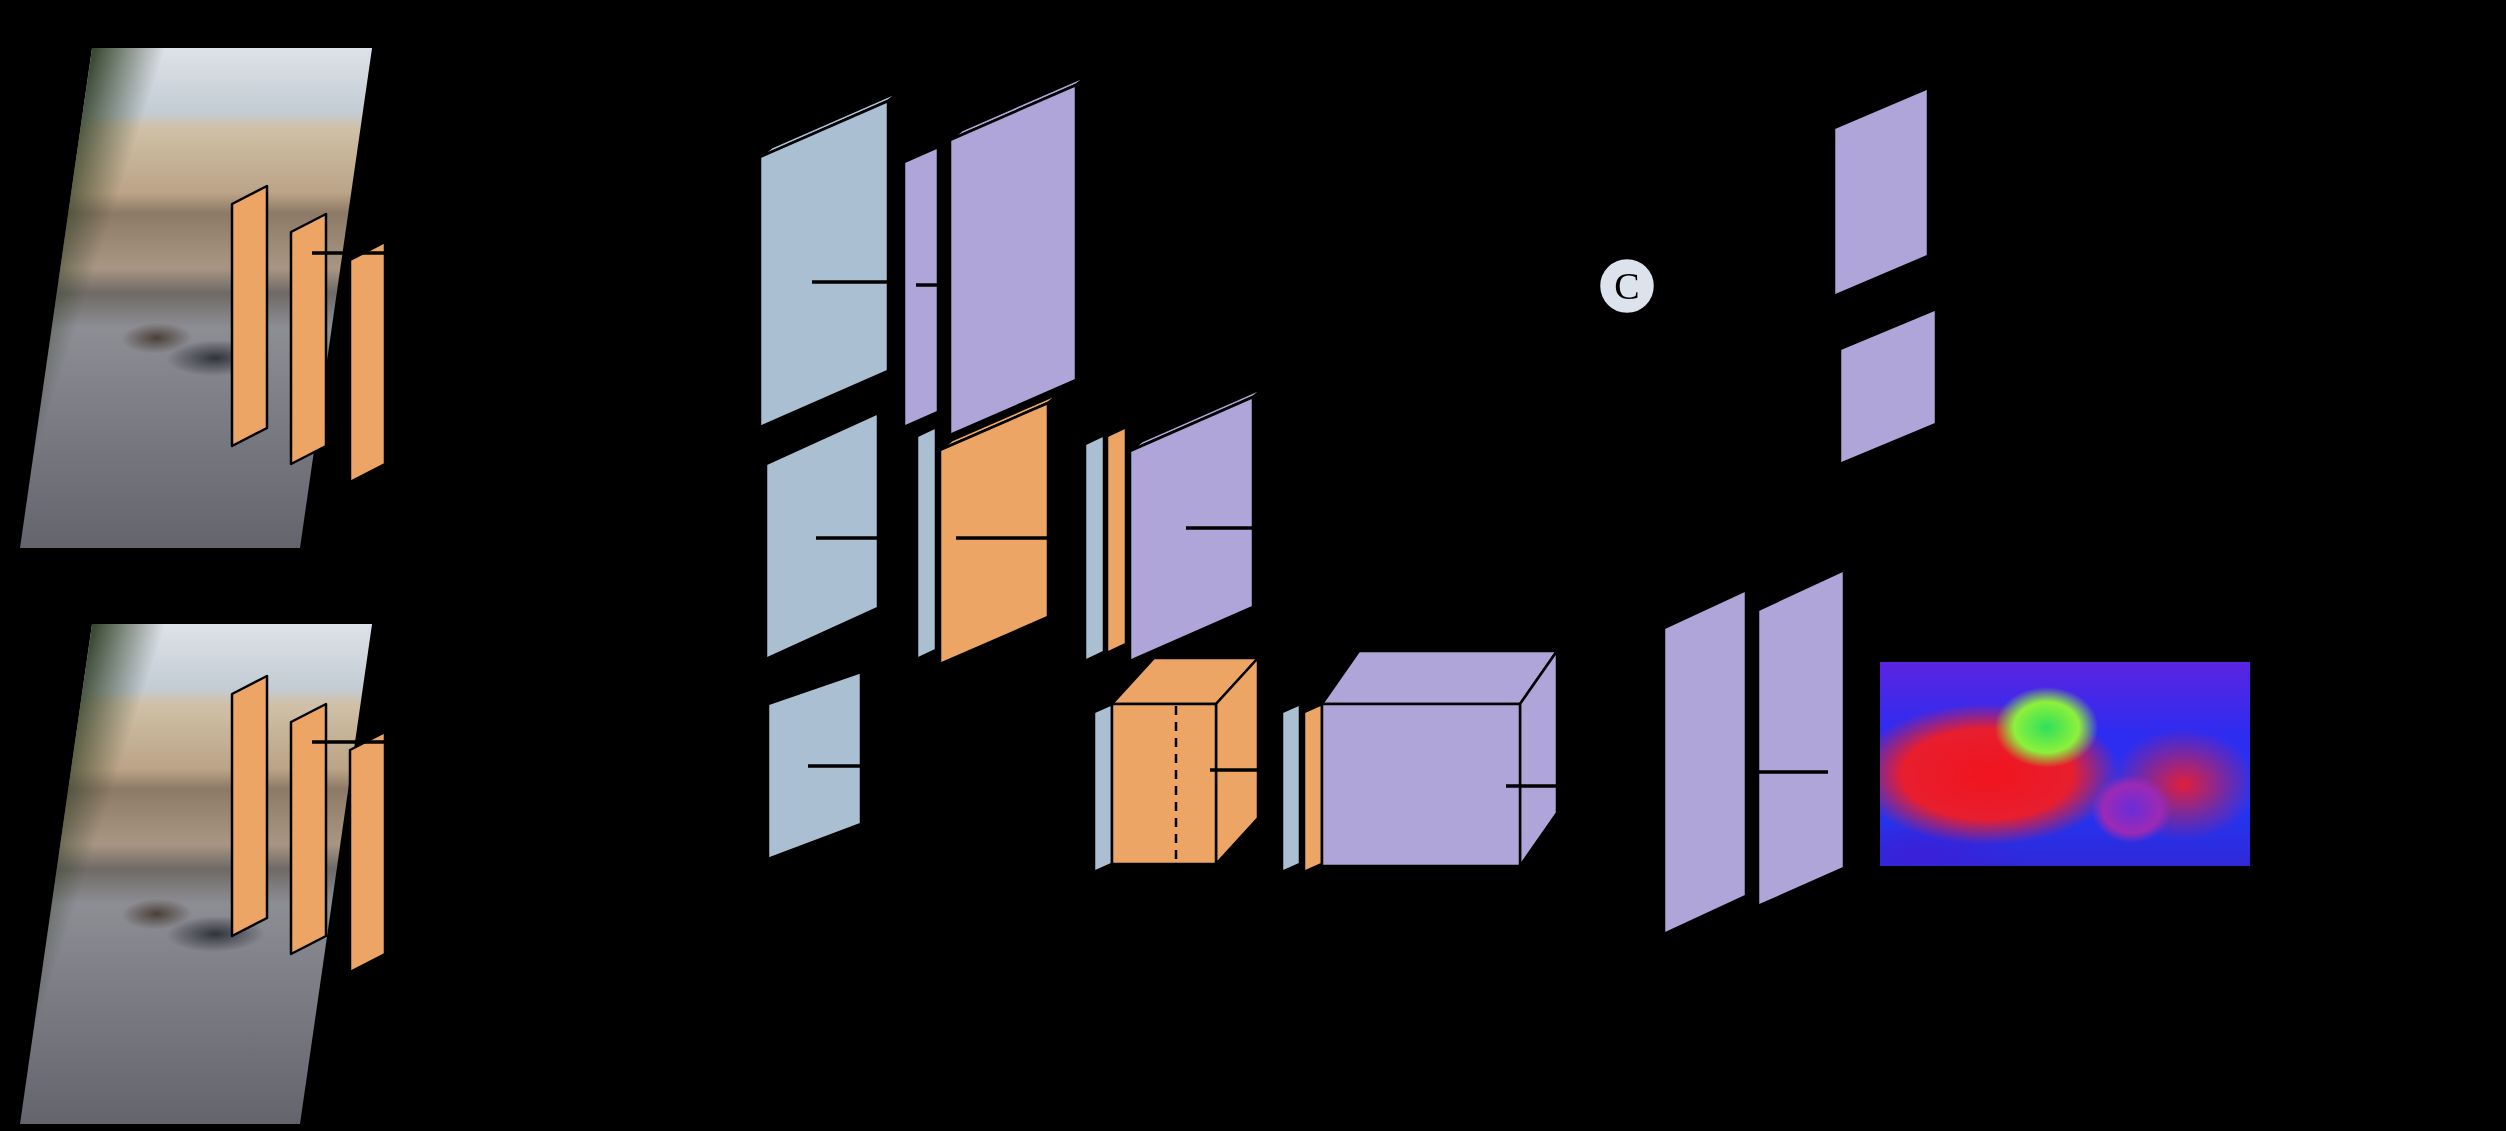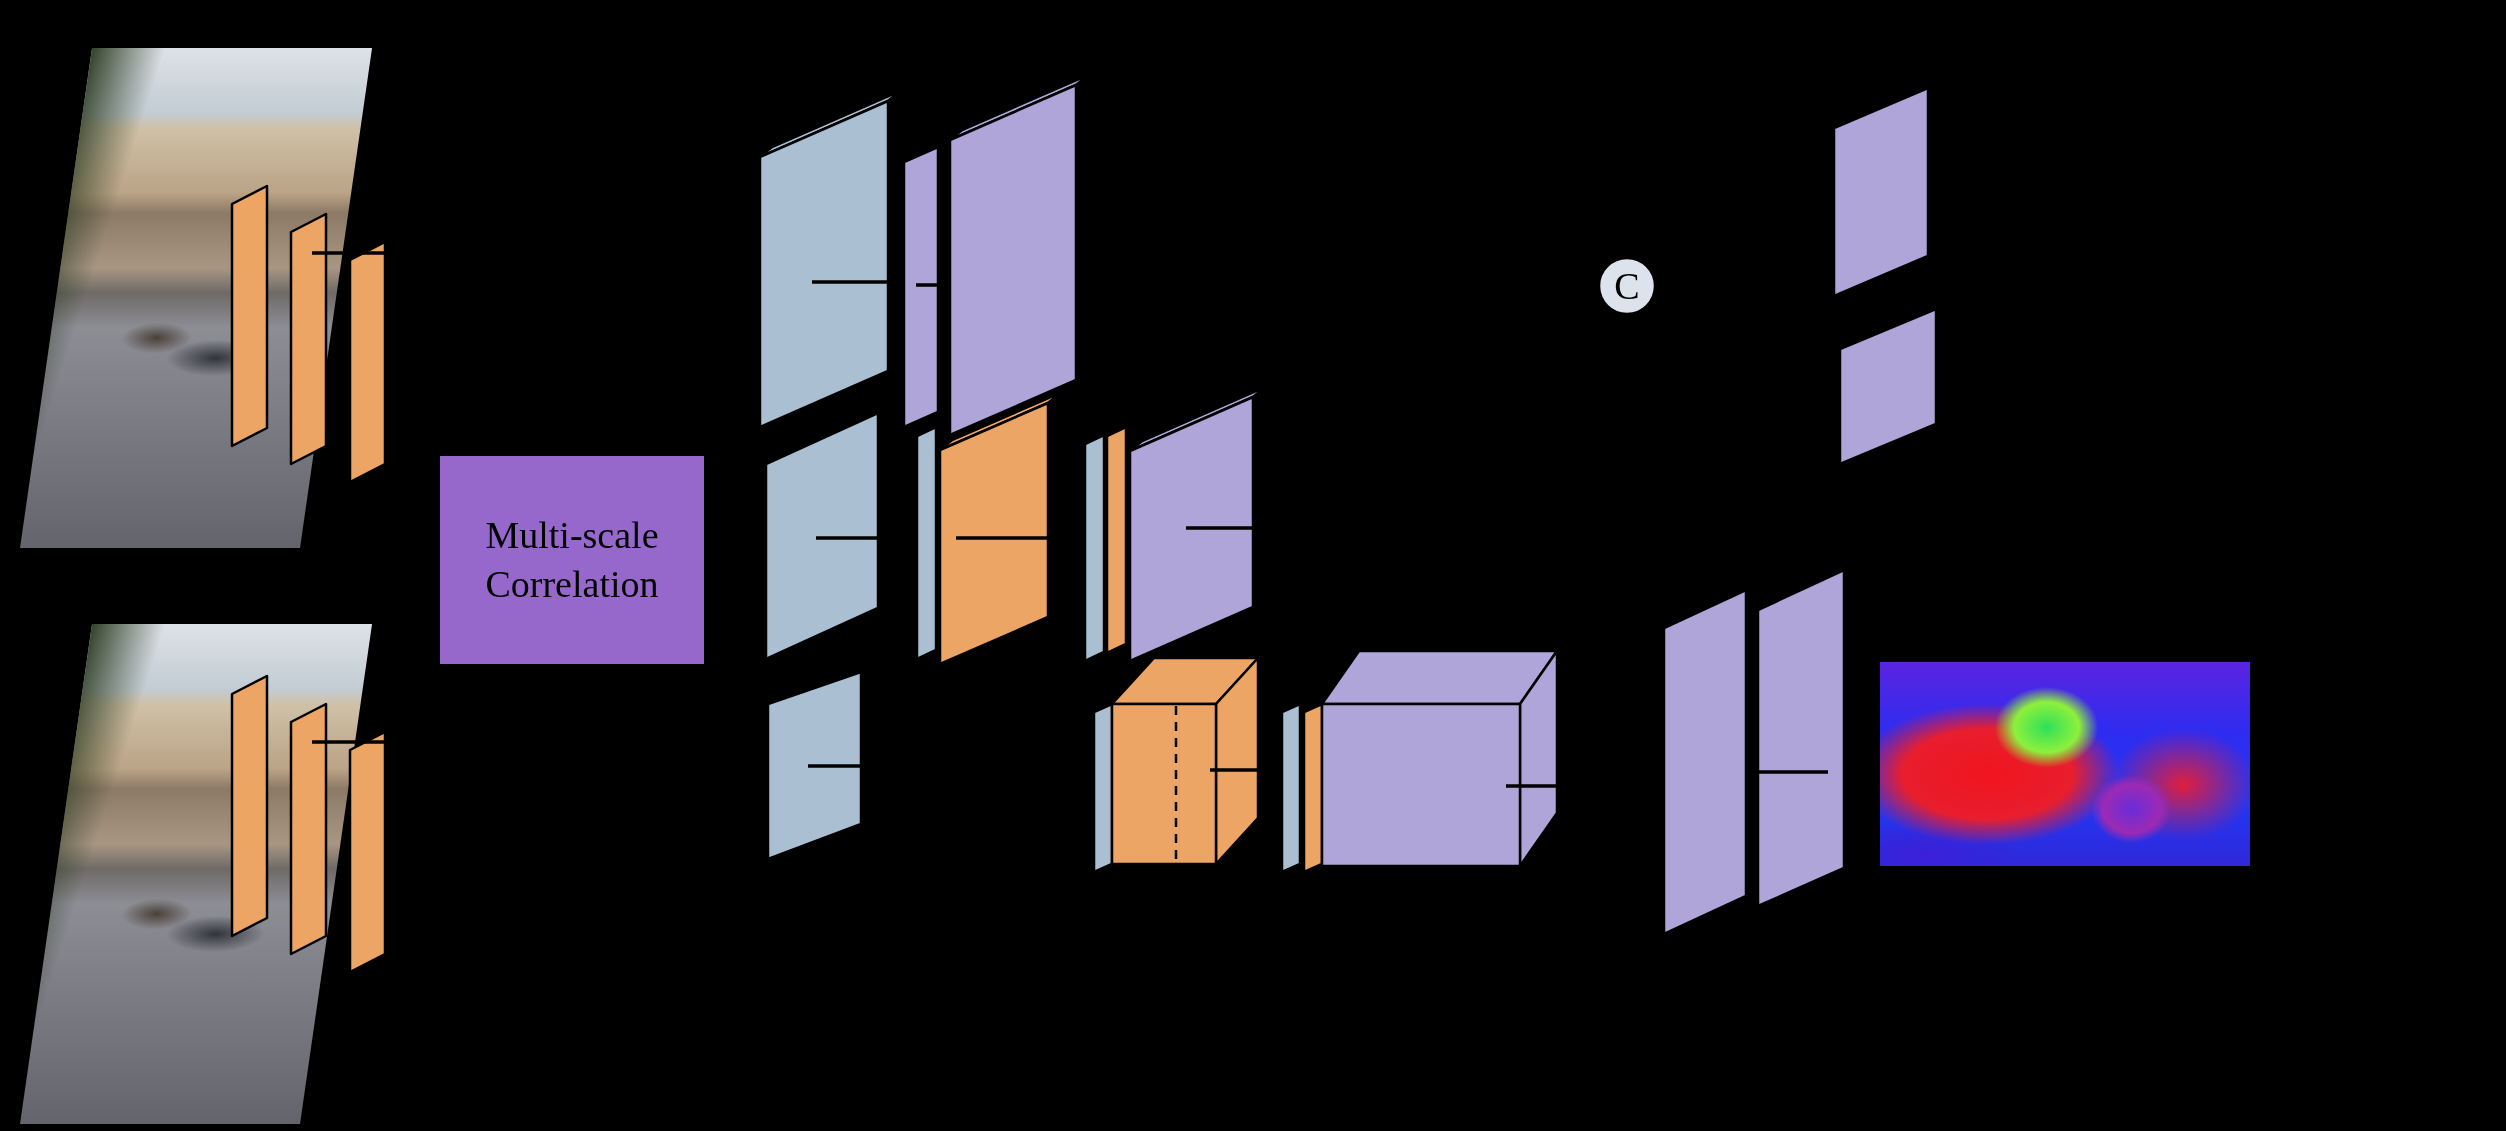--- a/index.html
+++ b/index.html
@@ -140,18 +140,14 @@
       <polygon class="f-purple" points="1840,349 1936,309 1936,424 1840,464"></polygon>
     </g>
 
     <g>
       <polygon class="f-purple" points="1664,628 1746,590 1746,896 1664,934"></polygon>
       <polygon class="f-purple" points="1758,610 1844,570 1844,868 1758,906"></polygon>
       <line class="tick" x1="1752" y1="772" x2="1828" y2="772"></line>
     </g>
   </svg>
 
-  <div class="corr-box">
-    <div>Multi-scale</div>
-    <div>Correlation</div>
-  </div>
 
 </div>
 
 </body></html>

